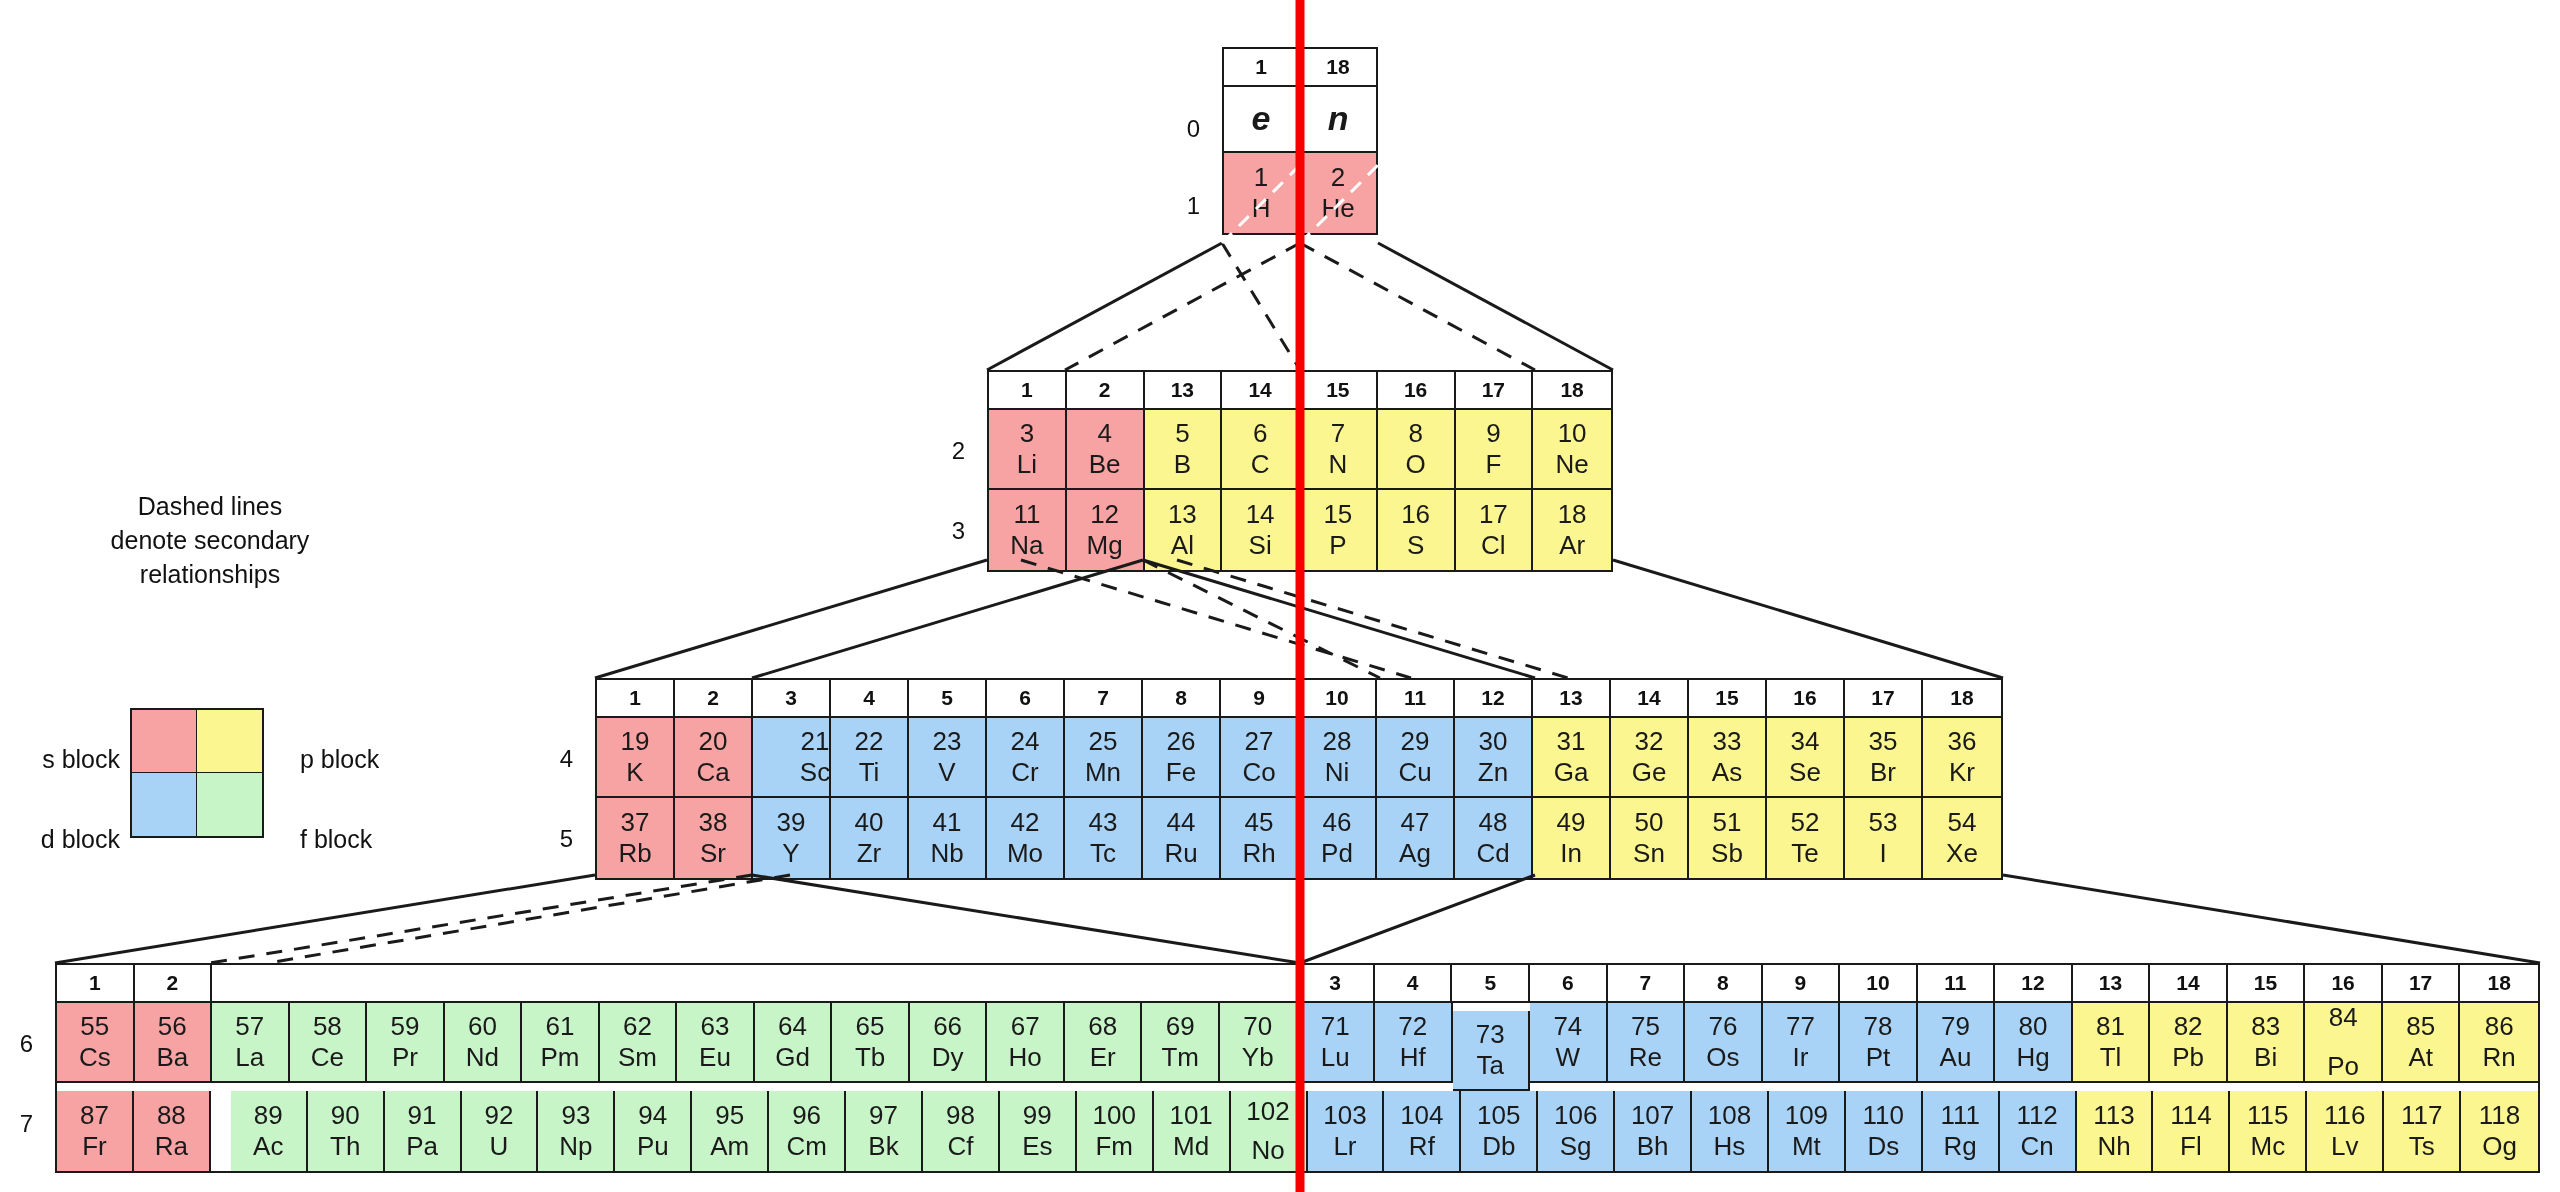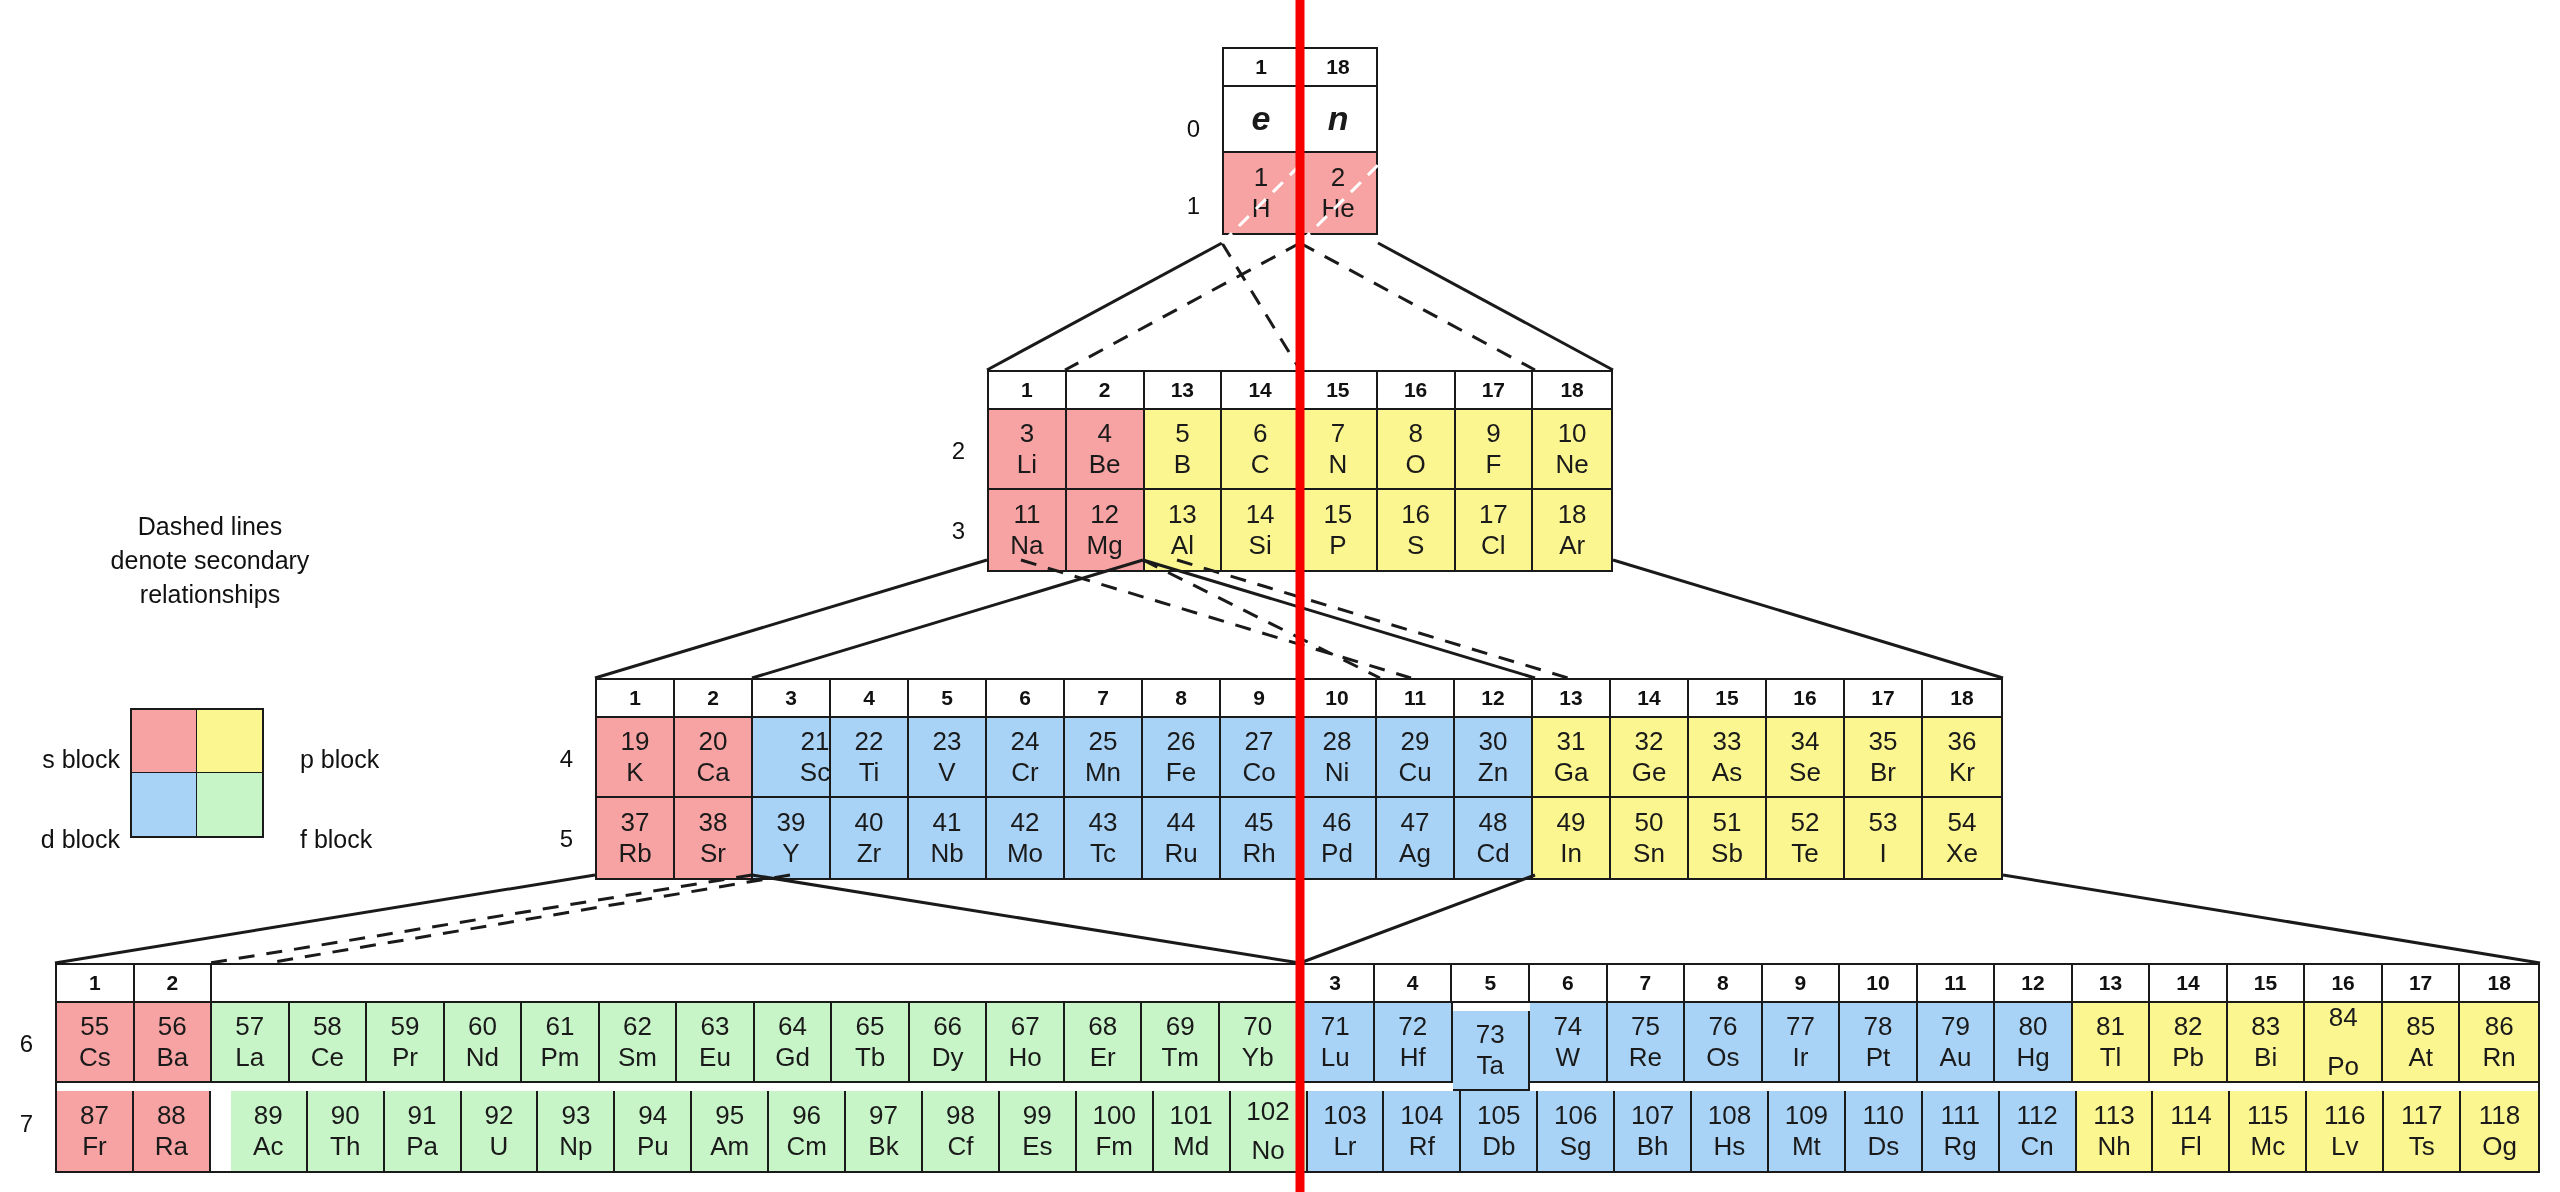--- a/index.html
+++ b/index.html
@@ -758,21 +758,21 @@
         <div class="cell p-block" style="width: 78px;">
           <span class="num">118</span>
           <span class="sym">Og</span>
         </div>
       </div>
   </div>
 
   <div class="period-label" style="left:-7px; top:1030px;">6</div>
   <div class="period-label" style="left:-7px; top:1110px;">7</div>
 
-  <div class="note" id="note" style="left:45px; top:510px;">
+  <div class="note" id="note" style="left:45px; top:490px;">
     <div>Dashed lines</div>
     <div>denote secondary</div>
     <div>relationships</div>
   </div>
 
   <div class="legend-box" style="left:130px; top:708px;">
     <div class="lg-s"></div>
     <div class="lg-p"></div>
     <div class="lg-d"></div>
     <div class="lg-f"></div>

